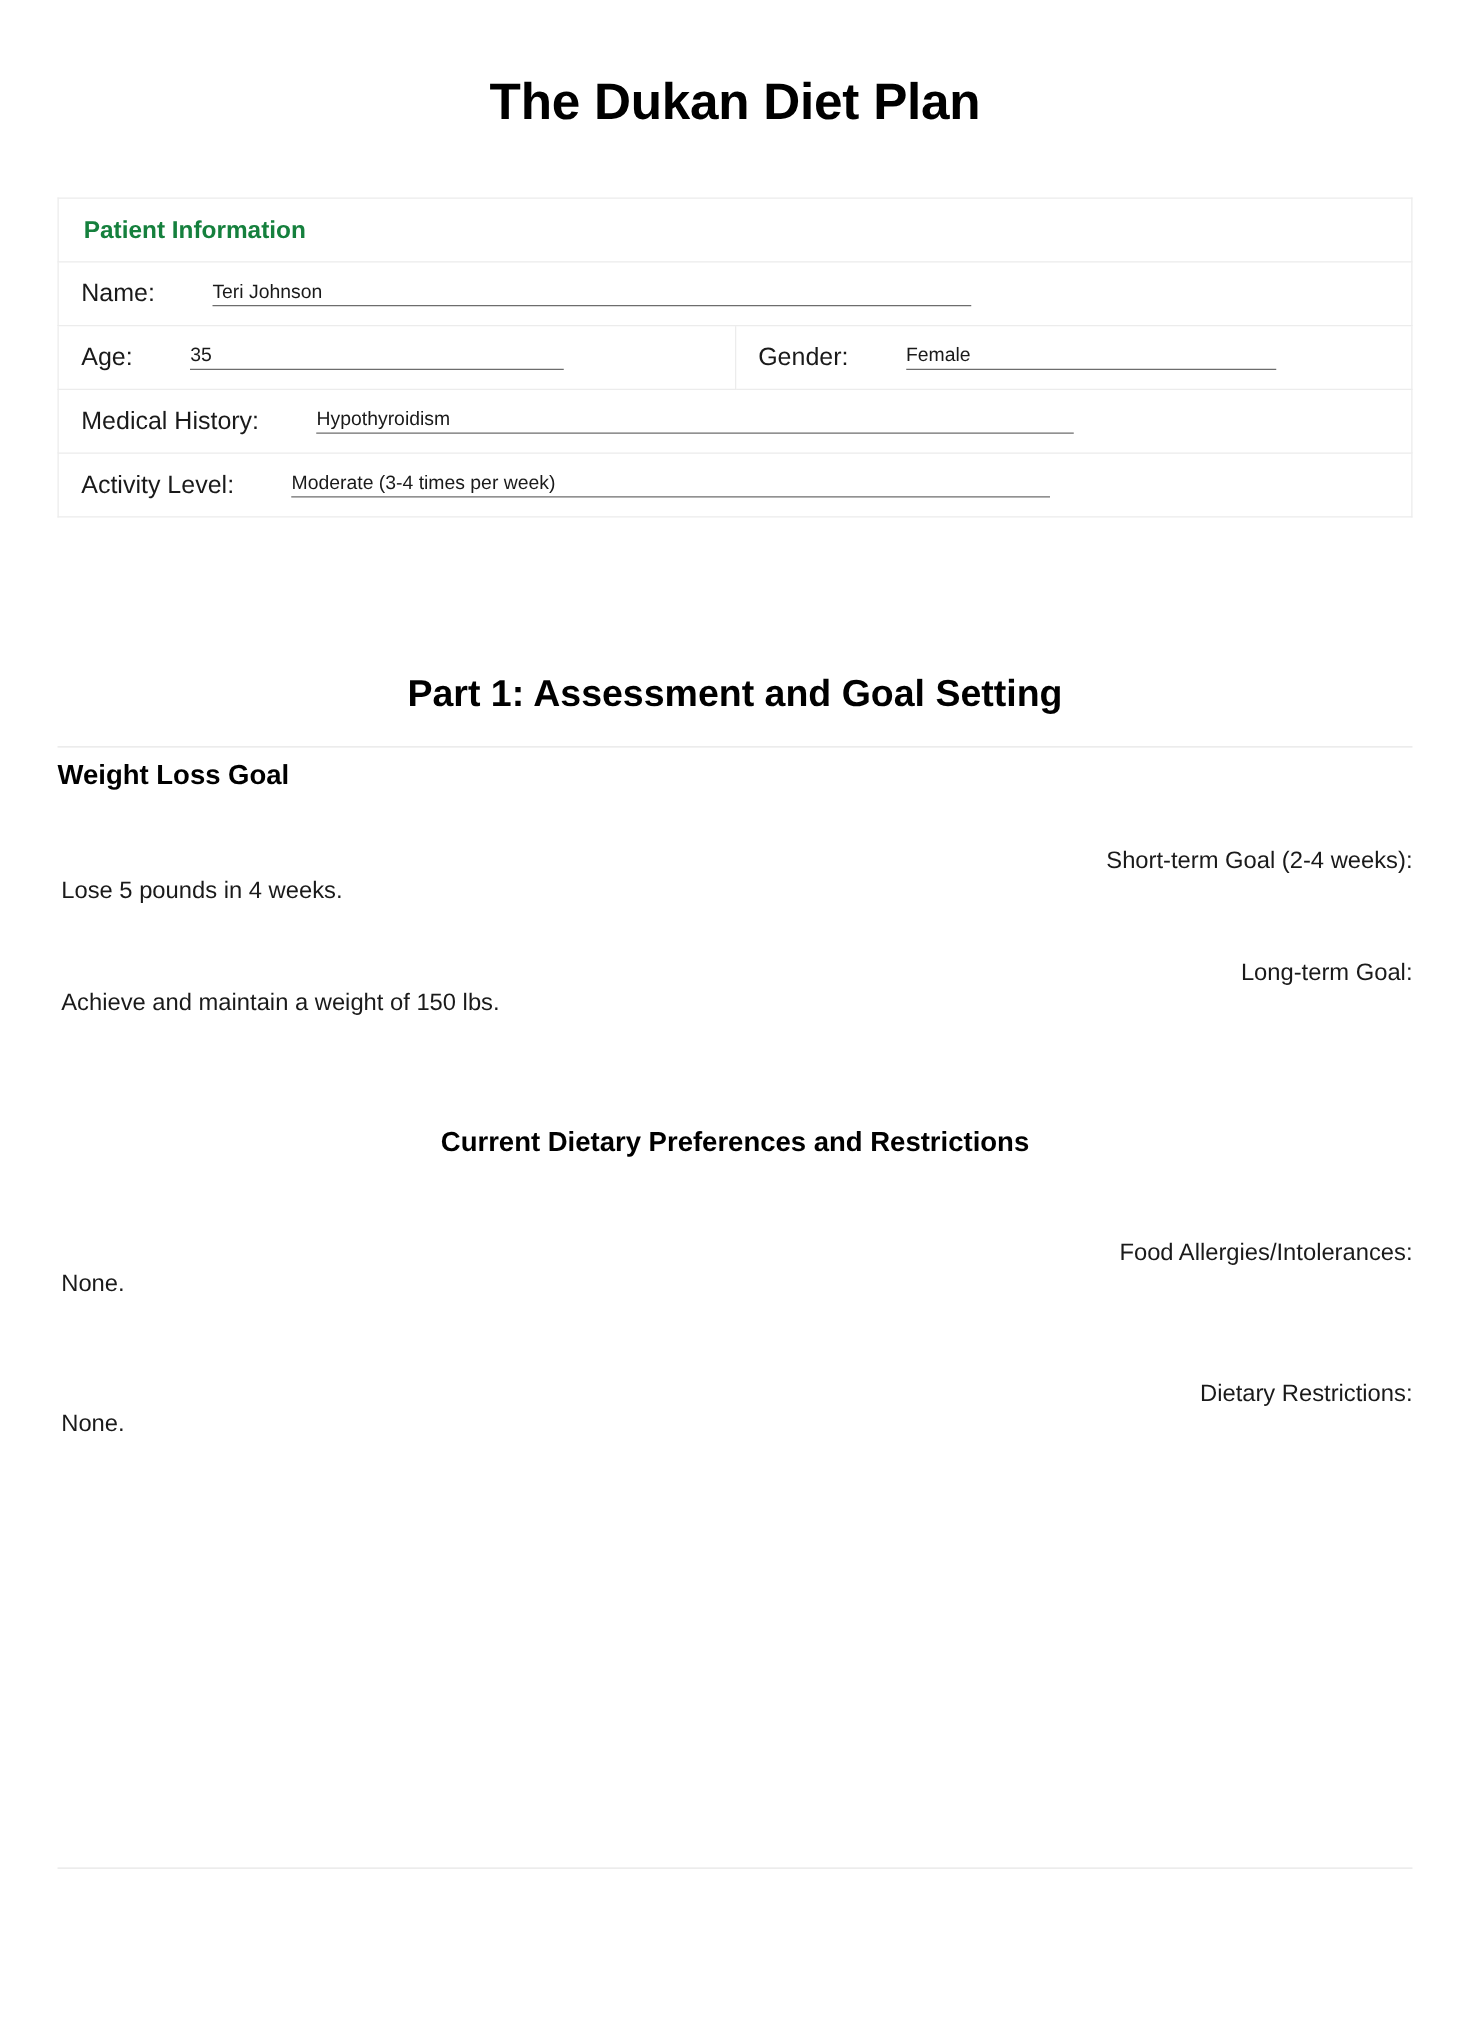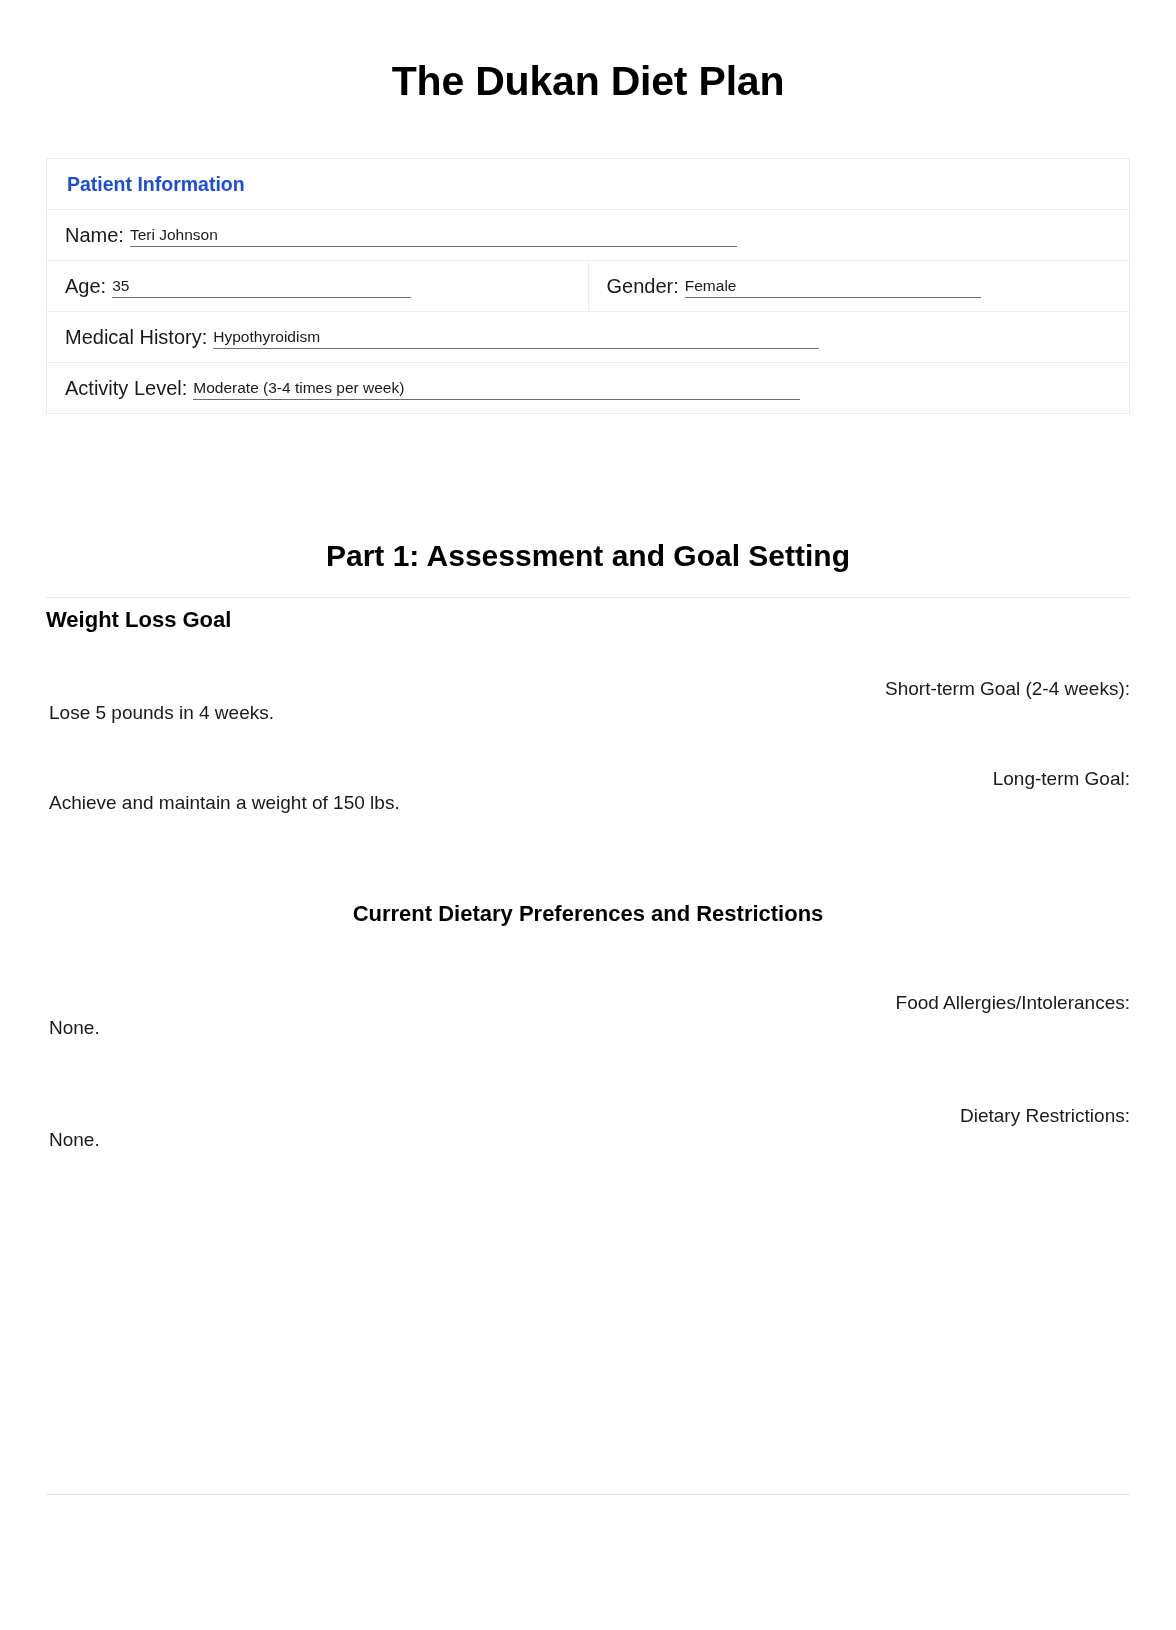--- a/index.html
+++ b/index.html
@@ -44,32 +44,33 @@
   .info-table td {
     border: 1px solid #ececec;
     padding: 0;
     vertical-align: middle;
   }
   .section-head-cell {
     height: 51px;
     padding: 0 20px !important;
     font-size: 19.5px;
     font-weight: bold;
-    color: #1d4ed8;
+    color: #15803d;
   }
   .field-cell {
     height: 51px;
     padding: 0 18px !important;
     white-space: nowrap;
     overflow: hidden;
   }
   .field {
     display: flex;
-    align-items: flex-end;
+    align-items: center;
     width: 100%;
+    gap: 40px;
   }
   .field-label {
     font-size: 20px;
     color: #1a1a1a;
     flex: 0 0 auto;
     padding-right: 6px;
   }
   .field-value-wrap {
     flex: 1 1 auto;
     min-width: 0;

